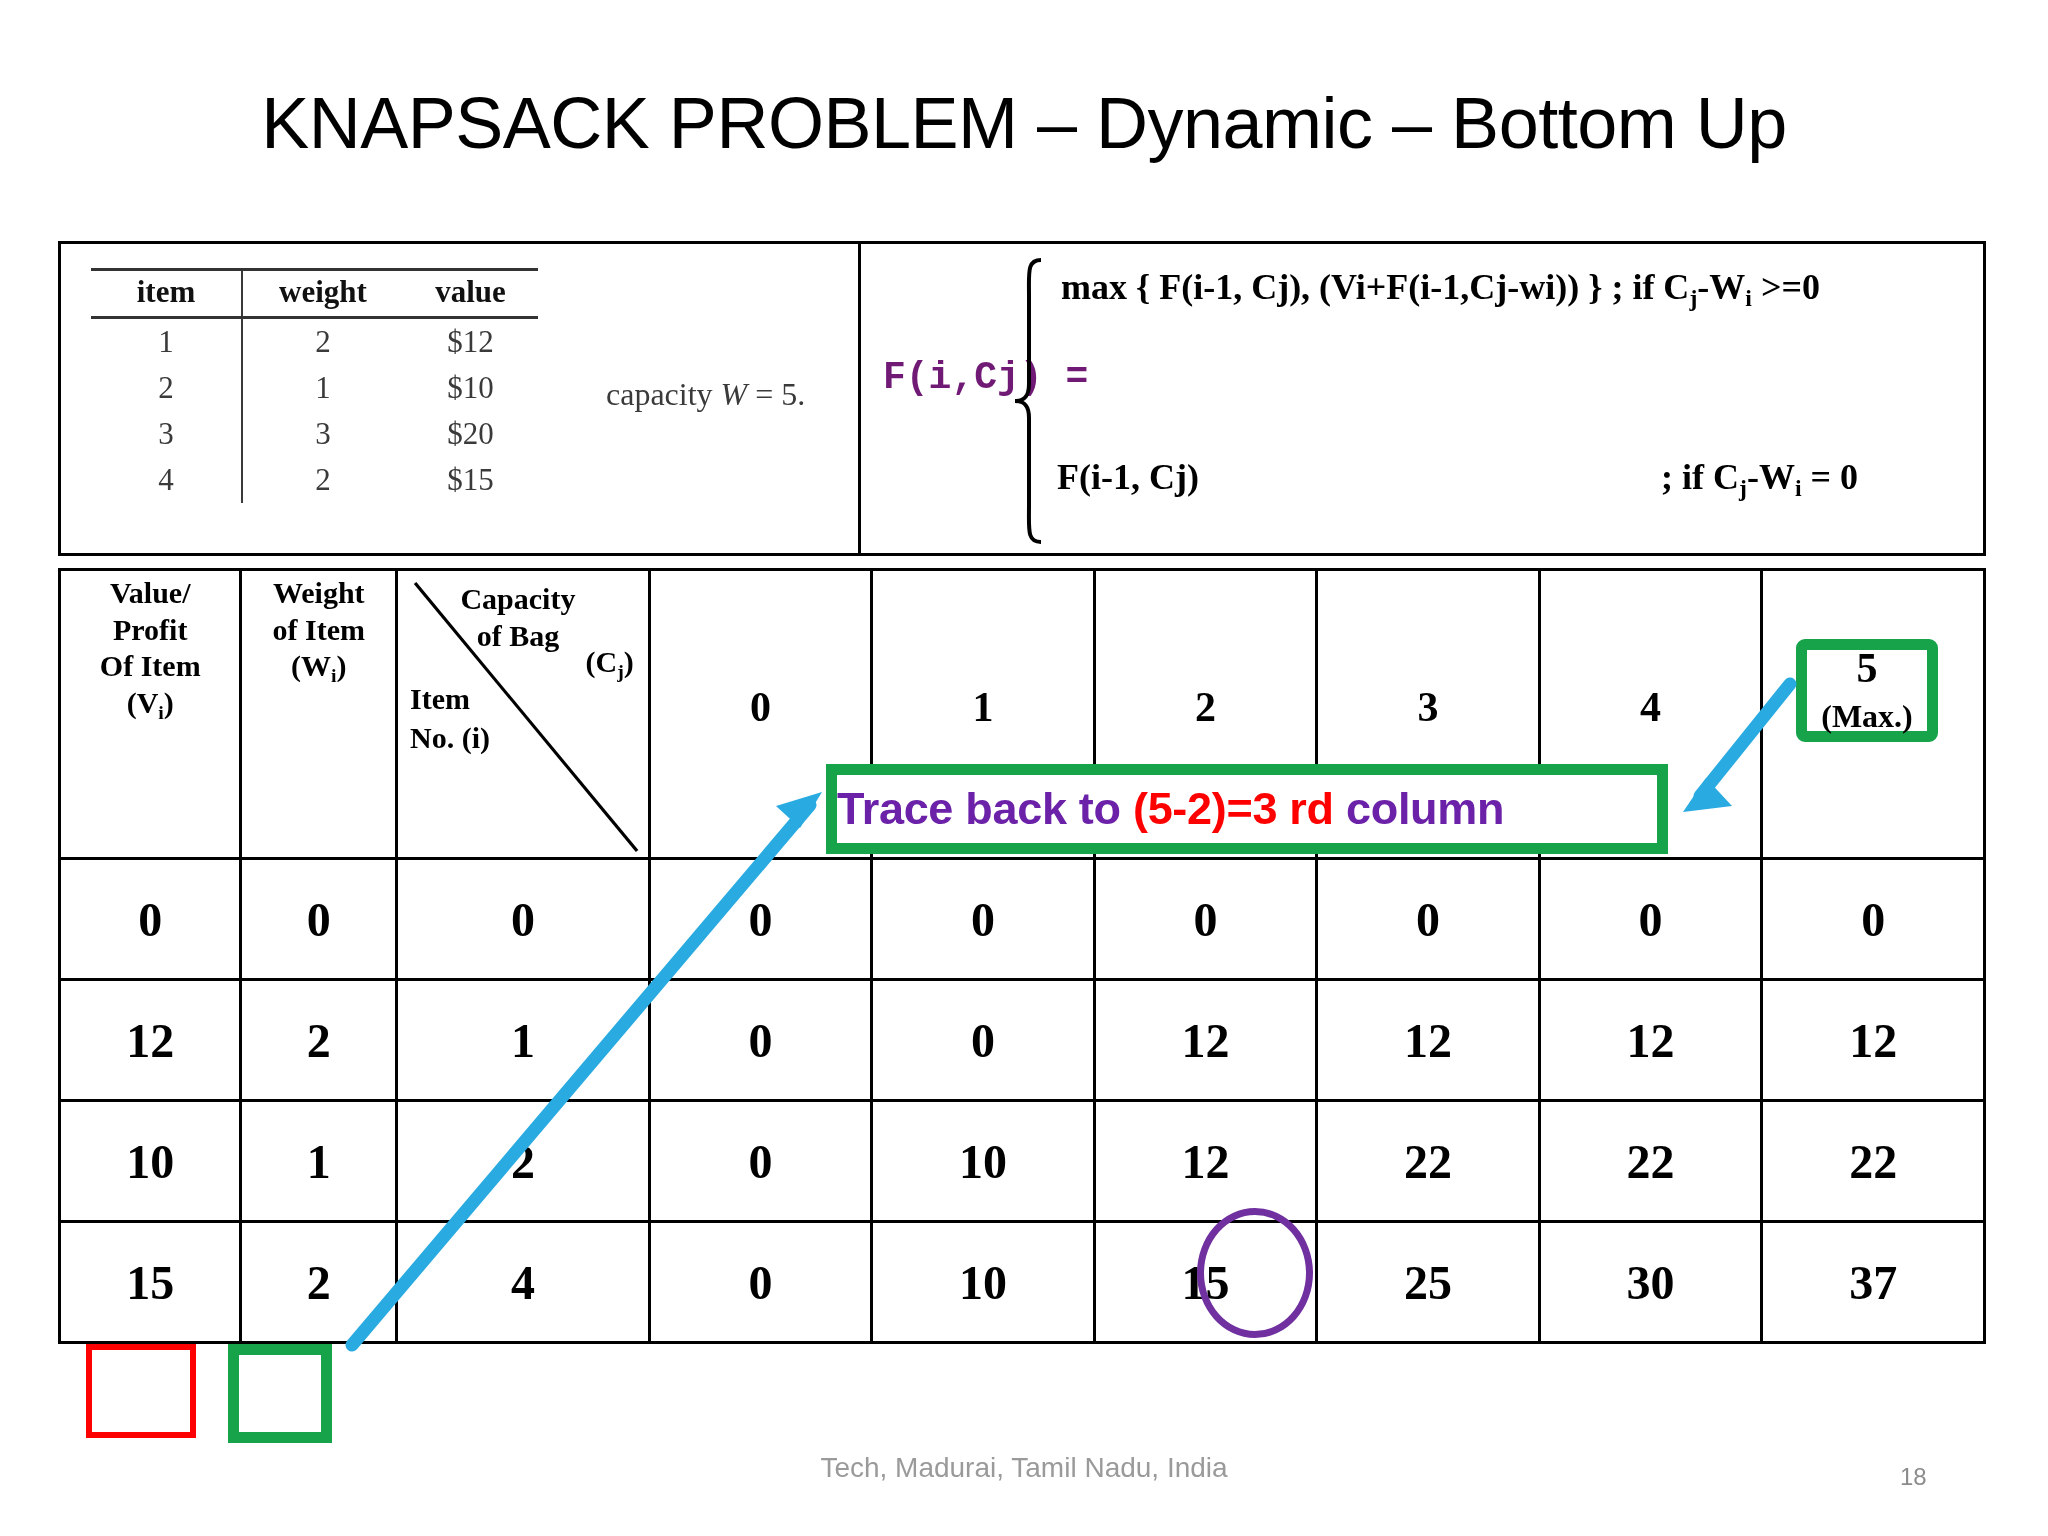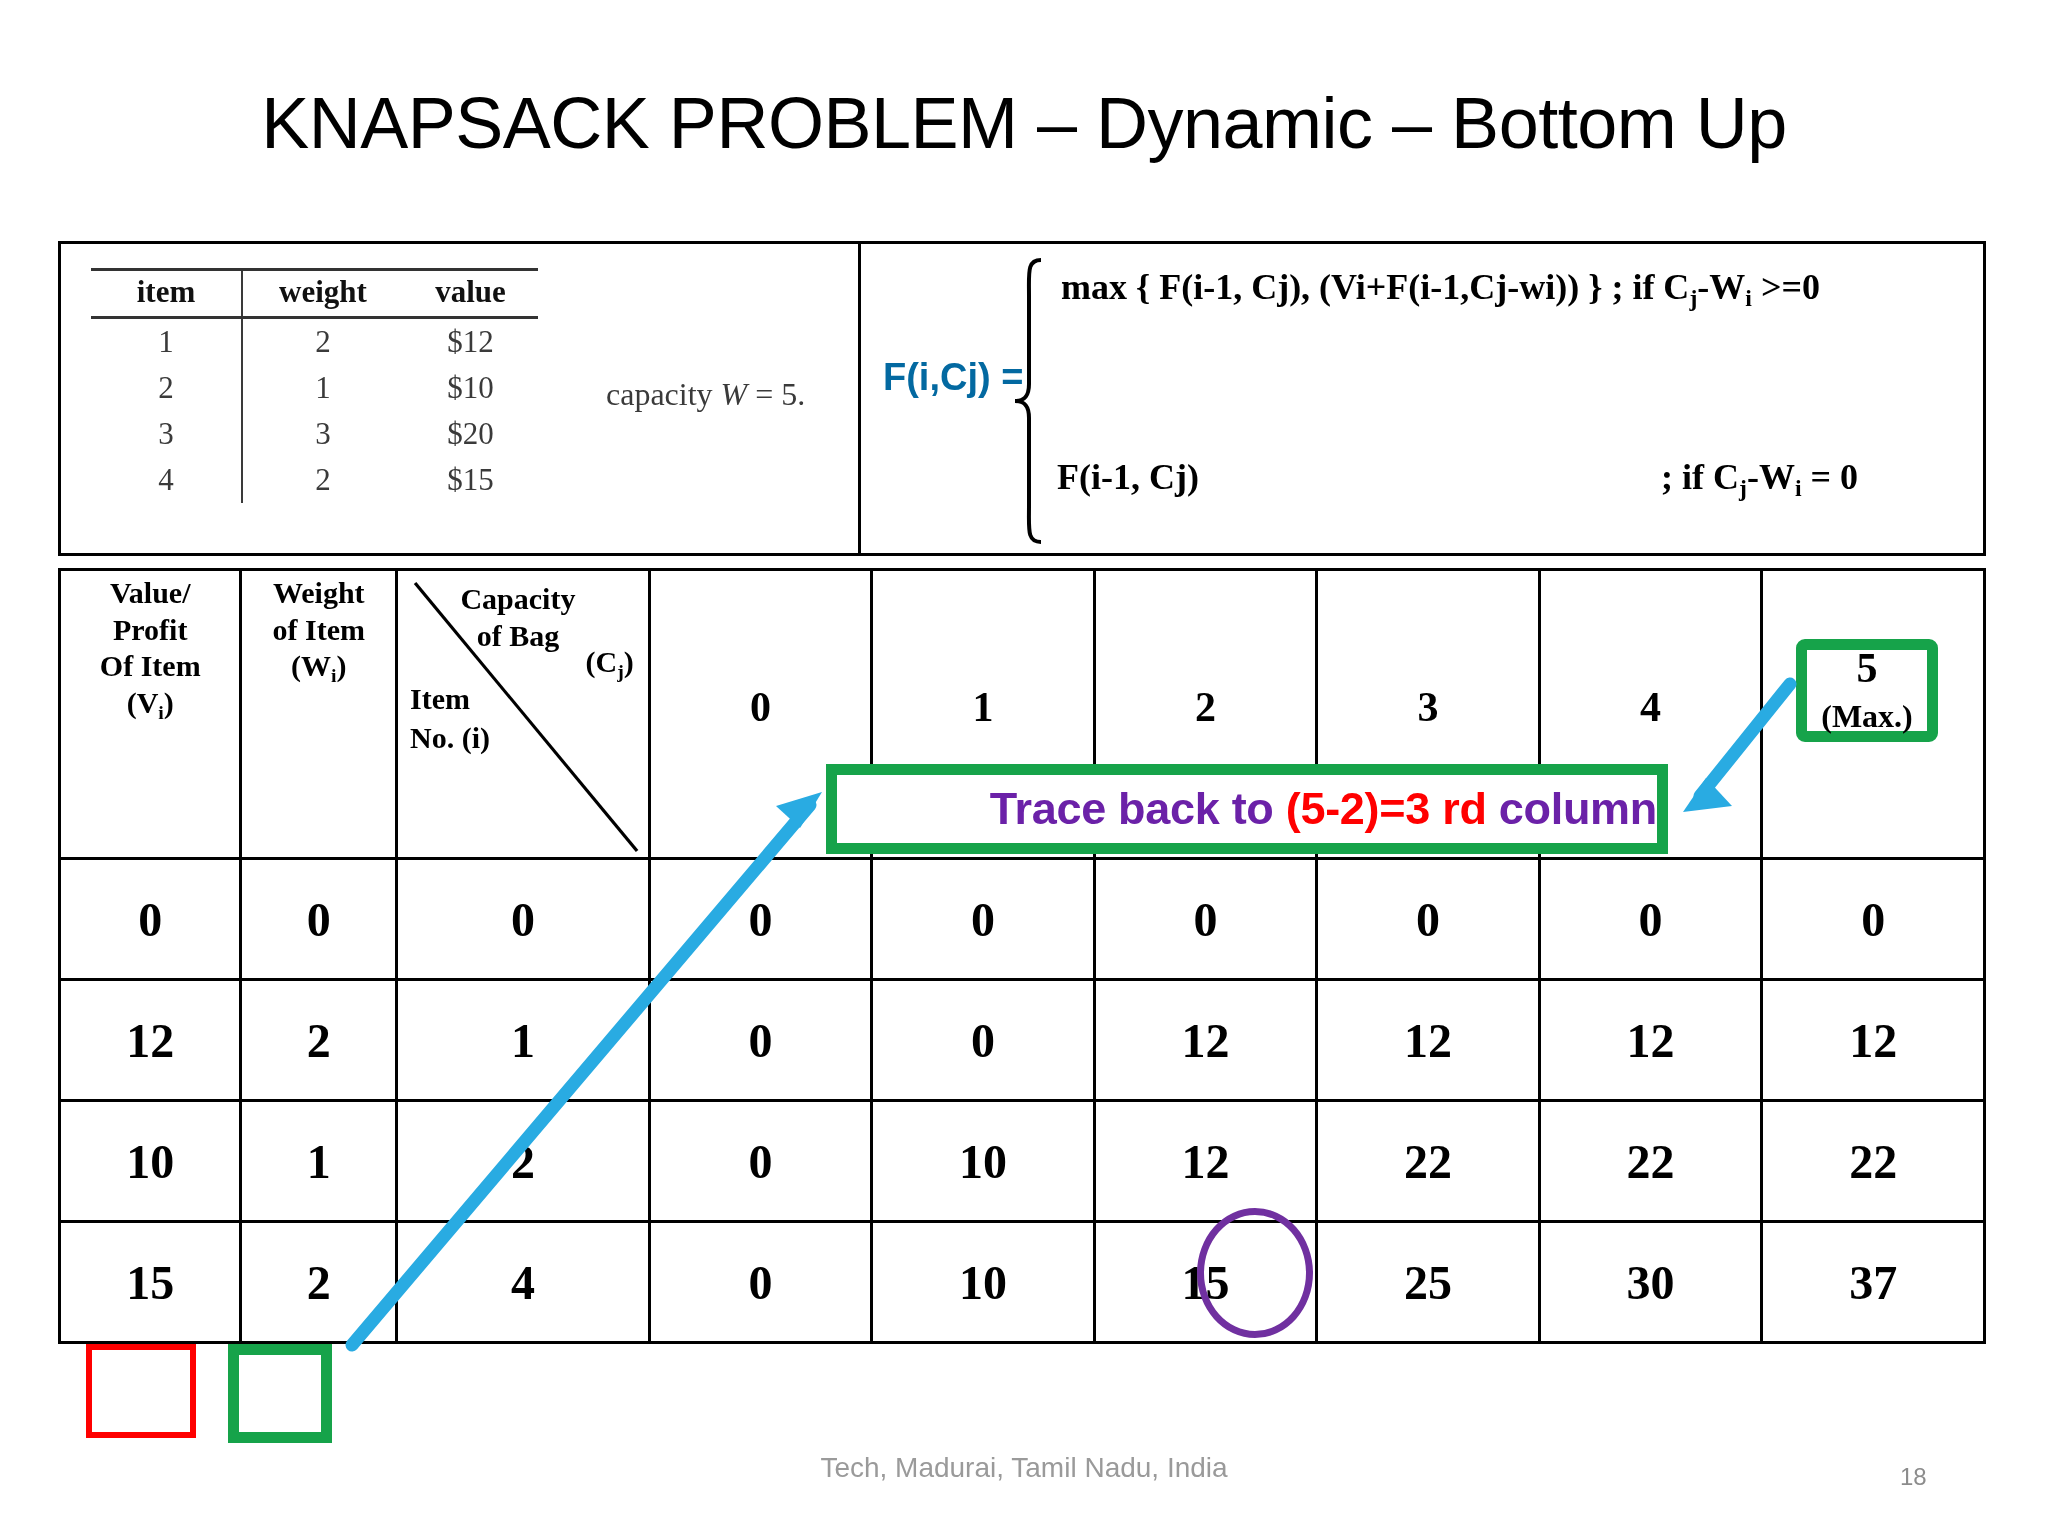--- a/index.html
+++ b/index.html
@@ -82,24 +82,24 @@
     font-size: 32px;
     color: #3a3a3a;
     white-space: nowrap;
   }
   #capacity-note i { font-style: italic; }
 
   
   #formula-lhs {
     position: absolute;
     left: 22px; top: 112px;
-    font-family: Liberation Sans, sans-serif;
+    font-family: Liberation Mono, monospace;
     font-weight: bold;
     font-size: 38px;
-    color: #0369a1;
+    color: #701a75;
     white-space: nowrap;
   }
   #brace {
     position: absolute;
     left: 150px; top: 12px;
     width: 34px; height: 290px;
     color: #000;
   }
   #formula-line1 {
     position: absolute;
@@ -210,21 +210,21 @@
   #max-box .max-num { font-size: 42px; font-weight: bold; line-height: 1; }
   #max-box .max-lbl { font-size: 32px; font-weight: bold; margin-top: 9px; }
 
   
   #trace-box {
     left: 826px; top: 764px;
     width: 842px; height: 90px;
     border: 11px solid #16a34a;
     background: #ffffff;
     box-sizing: border-box;
-    display: flex; align-items: center; justify-content: flex-end;
+    display: flex; align-items: center; justify-content: flex-start;
     white-space: nowrap;
   }
   #trace-text {
     font-family: "Liberation Sans", sans-serif;
     font-weight: bold;
     font-size: 45px;
     color: #6b21a8;
     letter-spacing: -0.3px;
   }
   #trace-text .red { color: #ff0000; }

